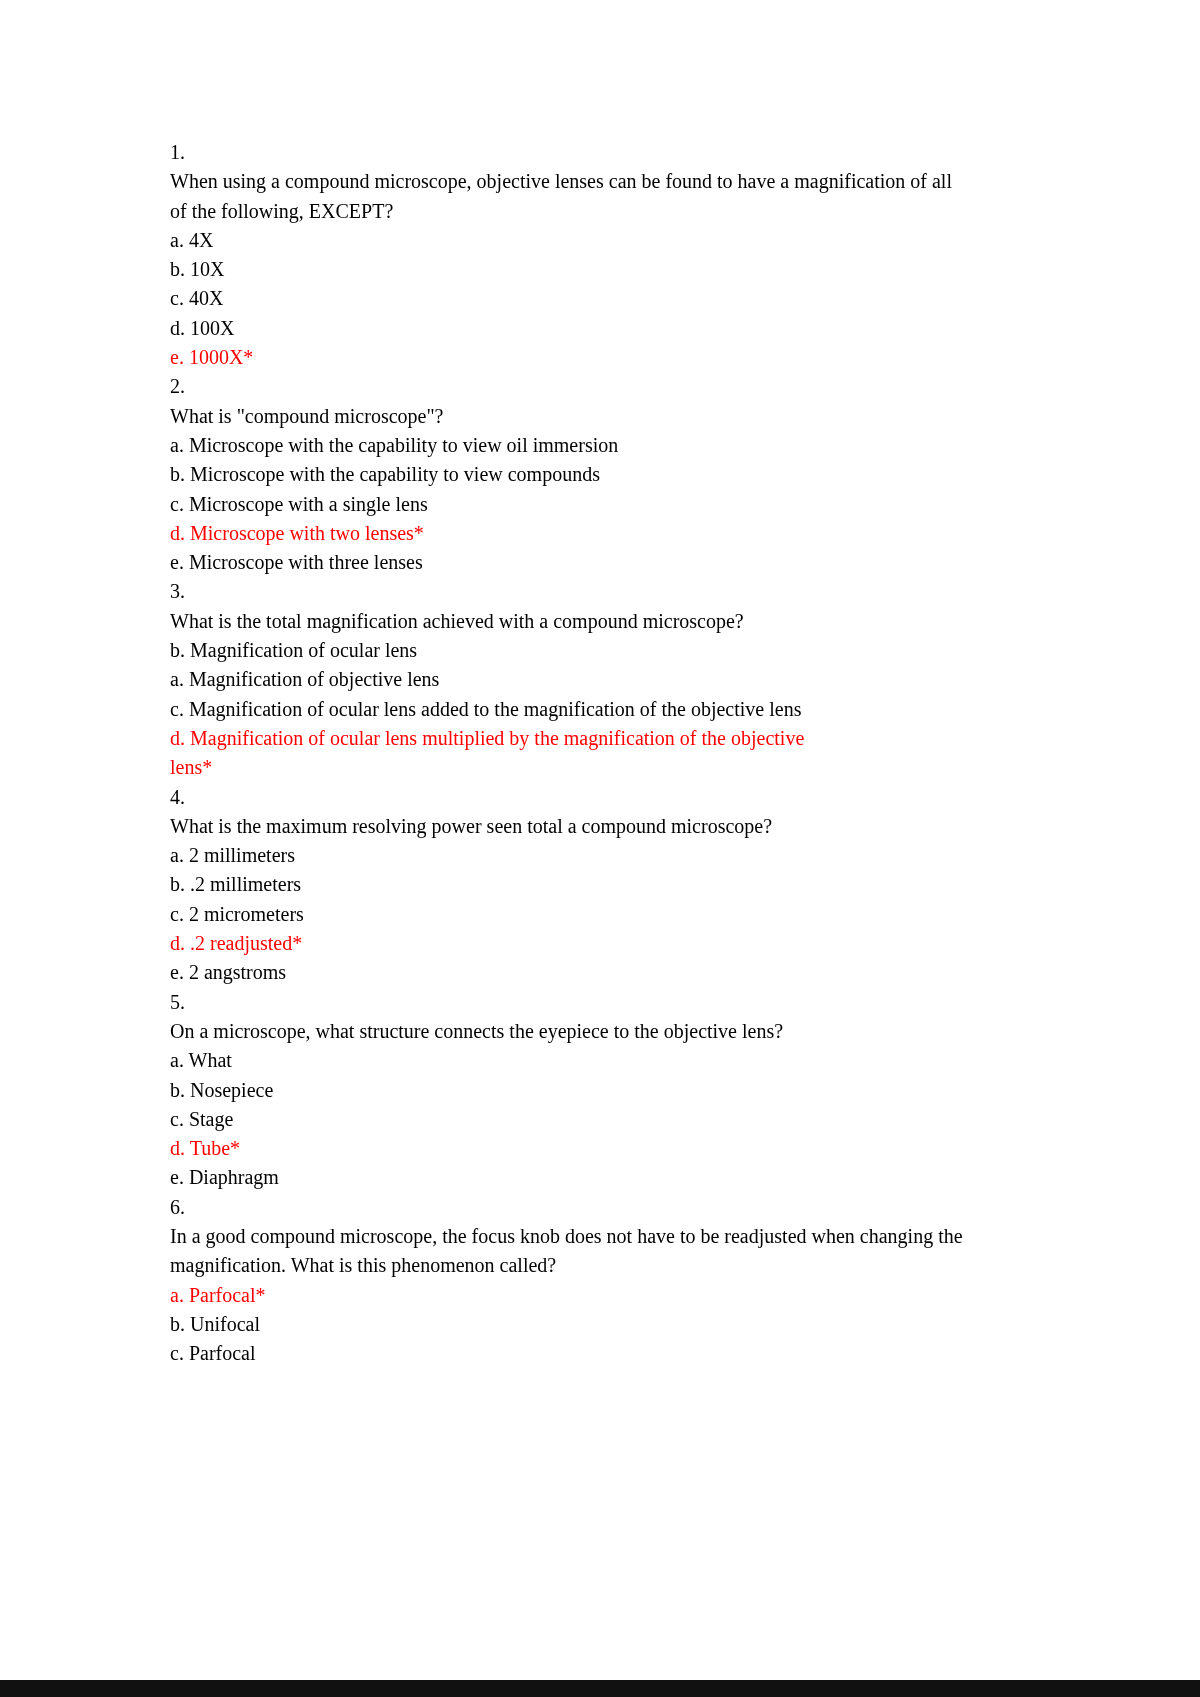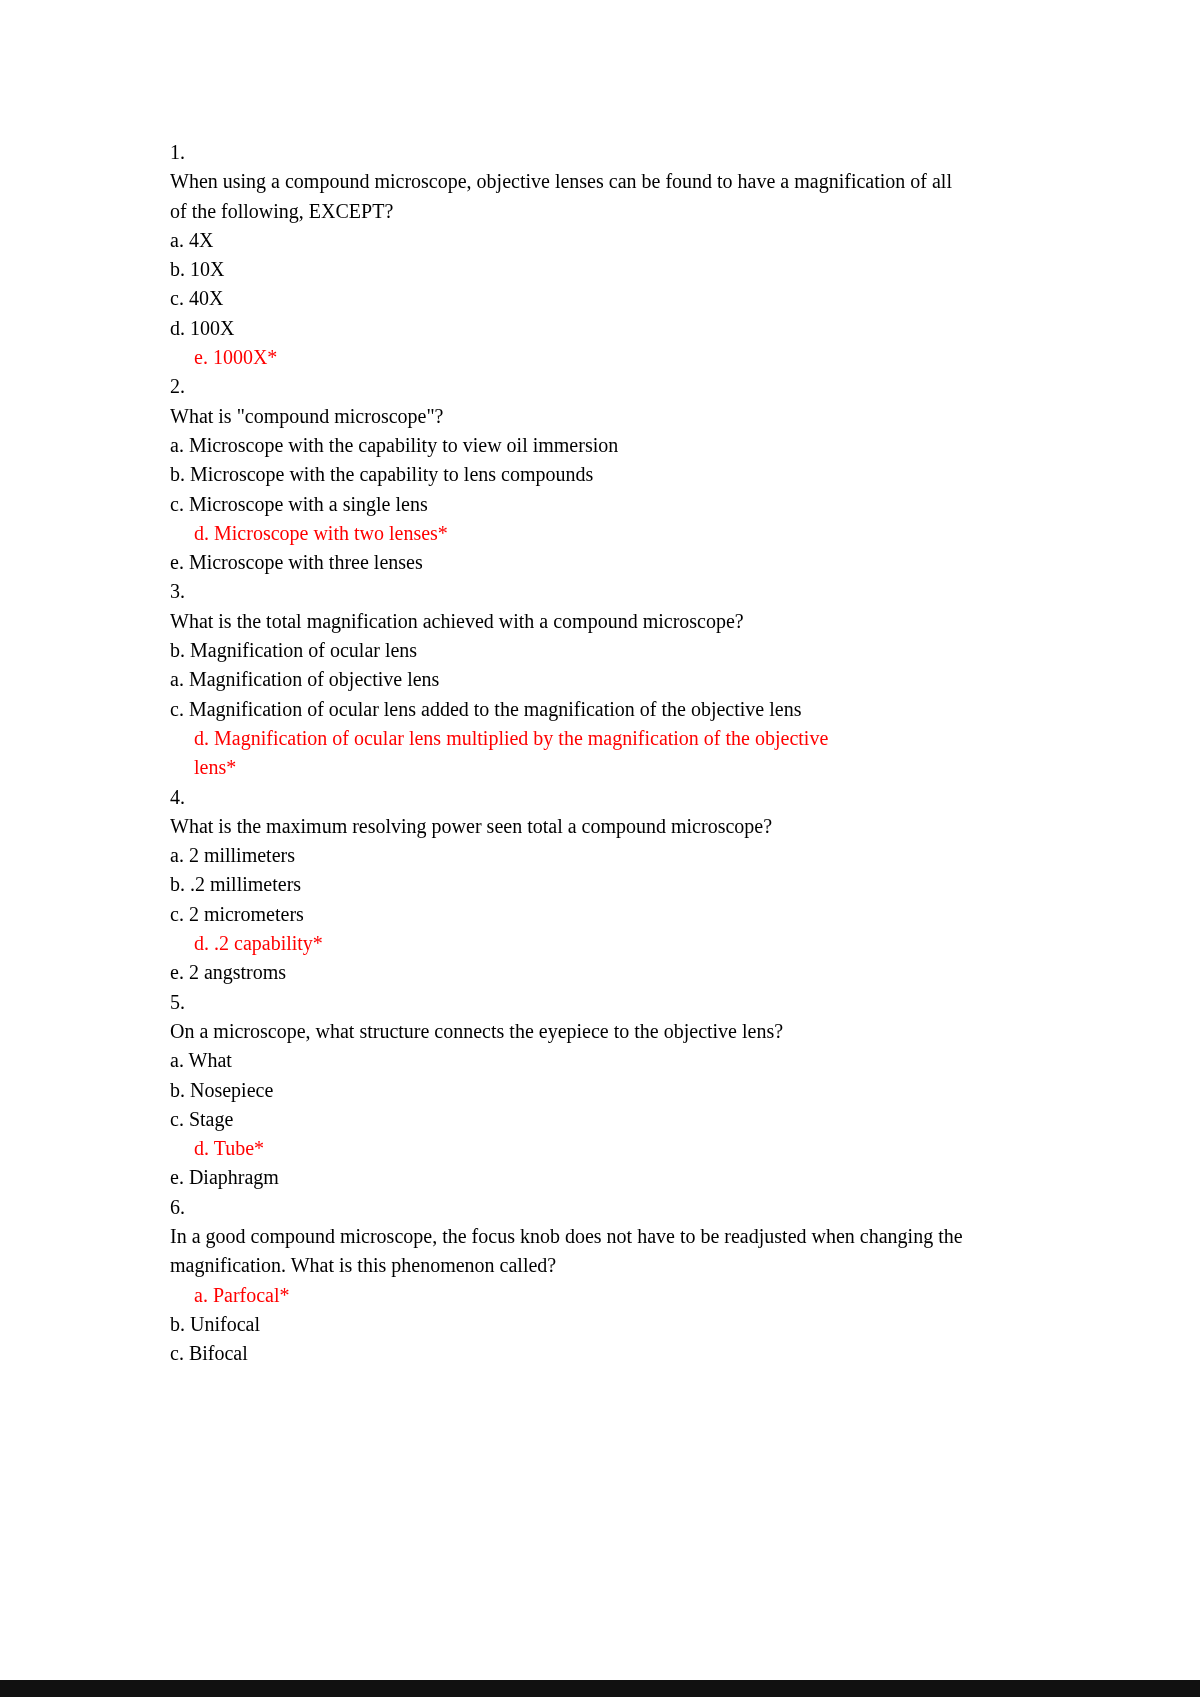--- a/index.html
+++ b/index.html
@@ -29,21 +29,20 @@
     top: 138px;
     width: 980px;
     font-size: 20px;
     line-height: 29.3px;
   }
   .line {
     white-space: pre-line;
   }
   .option.correct {
     color: var(--accent-red);
-    margin-left: 24px;
   }
   .bottom-bar {
     position: absolute;
     left: 0;
     bottom: 0;
     width: 100%;
     height: 17px;
     background: var(--footer-bar);
   }
 </style>
@@ -59,55 +58,55 @@
         <div class="line option">a. 4X</div>
         <div class="line option">b. 10X</div>
         <div class="line option">c. 40X</div>
         <div class="line option">d. 100X</div>
         <div class="line option correct">e. 1000X*</div>
       </div>
       <div class="question">
         <div class="line question-number">2.</div>
         <div class="line prompt">What is "compound microscope"?</div>
         <div class="line option">a. Microscope with the capability to view oil immersion</div>
-        <div class="line option">b. Microscope with the capability to lens compounds</div>
+        <div class="line option">b. Microscope with the capability to view compounds</div>
         <div class="line option">c. Microscope with a single lens</div>
         <div class="line option correct">d. Microscope with two lenses*</div>
         <div class="line option">e. Microscope with three lenses</div>
       </div>
       <div class="question">
         <div class="line question-number">3.</div>
         <div class="line prompt">What is the total magnification achieved with a compound microscope?</div>
         <div class="line option">b. Magnification of ocular lens</div>
         <div class="line option">a. Magnification of objective lens</div>
         <div class="line option">c. Magnification of ocular lens added to the magnification of the objective lens</div>
         <div class="line option correct">d. Magnification of ocular lens multiplied by the magnification of the objective
 lens*</div>
       </div>
       <div class="question">
         <div class="line question-number">4.</div>
         <div class="line prompt">What is the maximum resolving power seen total a compound microscope?</div>
         <div class="line option">a. 2 millimeters</div>
         <div class="line option">b. .2 millimeters</div>
         <div class="line option">c. 2 micrometers</div>
-        <div class="line option correct">d. .2 capability*</div>
+        <div class="line option correct">d. .2 readjusted*</div>
         <div class="line option">e. 2 angstroms</div>
       </div>
       <div class="question">
         <div class="line question-number">5.</div>
         <div class="line prompt">On a microscope, what structure connects the eyepiece to the objective lens?</div>
         <div class="line option">a. What</div>
         <div class="line option">b. Nosepiece</div>
         <div class="line option">c. Stage</div>
         <div class="line option correct">d. Tube*</div>
         <div class="line option">e. Diaphragm</div>
       </div>
       <div class="question">
         <div class="line question-number">6.</div>
         <div class="line prompt">In a good compound microscope, the focus knob does not have to be readjusted when changing the
 magnification. What is this phenomenon called?</div>
         <div class="line option correct">a. Parfocal*</div>
         <div class="line option">b. Unifocal</div>
-        <div class="line option">c. Bifocal</div>
+        <div class="line option">c. Parfocal</div>
       </div>
     </div>
   <div class="bottom-bar"></div>
 </div>
 
 </body></html>

